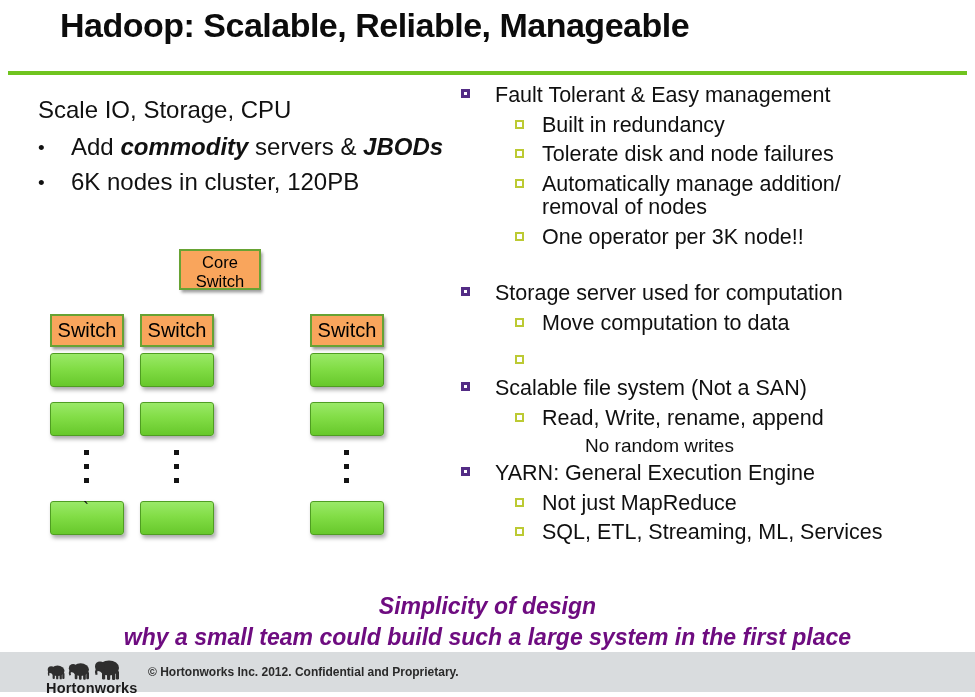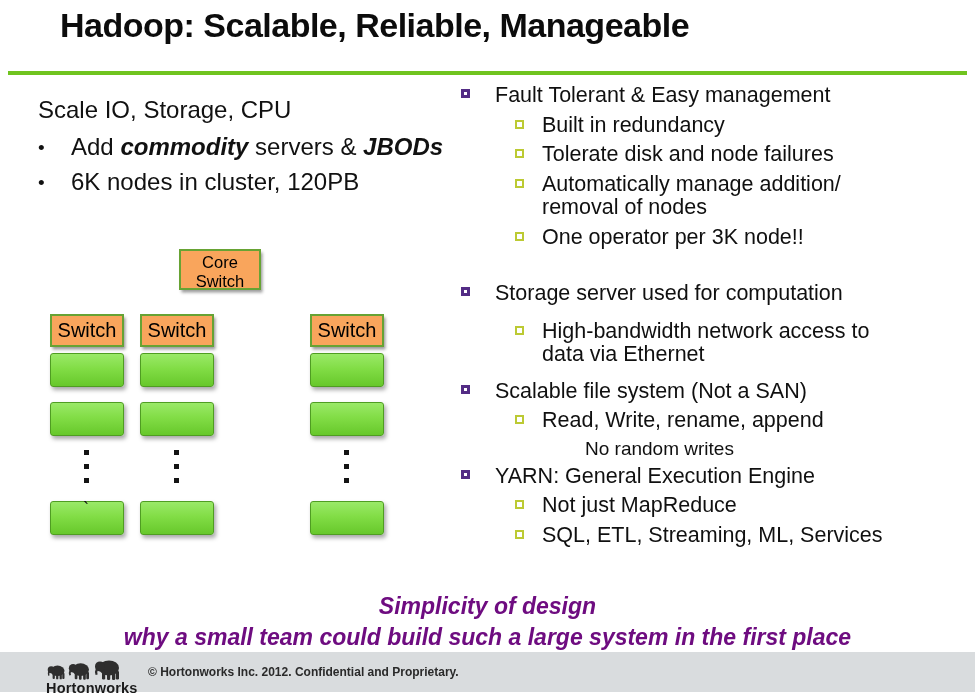--- a/index.html
+++ b/index.html
@@ -149,26 +149,26 @@
         <span class="sq green"></span>
         <span class="r-text">One operator per 3K node!!</span>
       </div>
     </div>
 
     <div class="r-section">
       <div class="r-row r-main gap-a">
         <span class="sq purple"></span>
         <span class="r-text">Storage server used for computation</span>
       </div>
+      <div class="r-row r-sub">
+        <span class="sq green"></span>
+        <span class="r-text">Move computation to data</span>
+      </div>
       <div class="r-row r-sub gap-b">
         <span class="sq green"></span>
-        <span class="r-text">
-            <span class="ln">High-bandwidth network access to</span>
-            <span class="ln">data via Ethernet</span>
-          </span>
       </div>
     </div>
 
     <div class="r-section">
       <div class="r-row r-main gap-c">
         <span class="sq purple"></span>
         <span class="r-text">Scalable file system (Not a SAN)</span>
       </div>
       <div class="r-row r-sub">
         <span class="sq green"></span>

